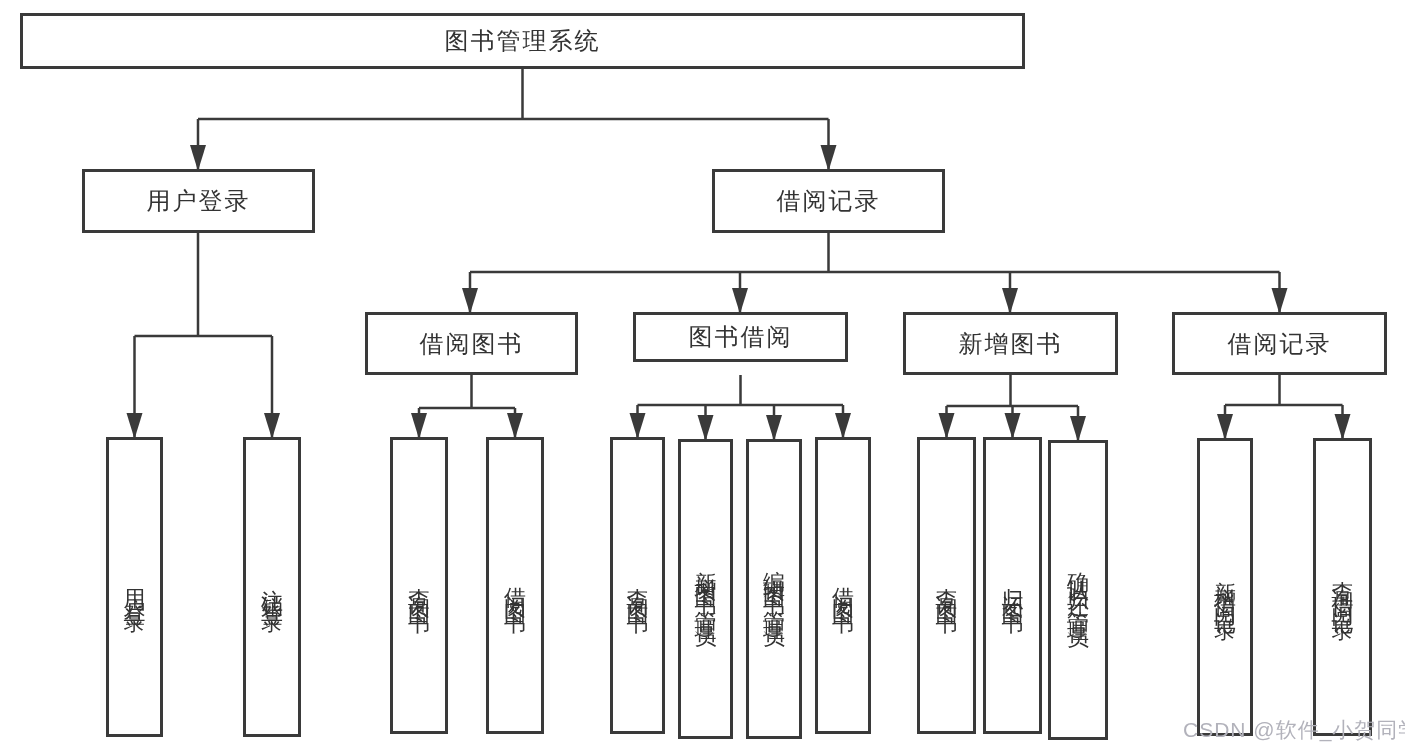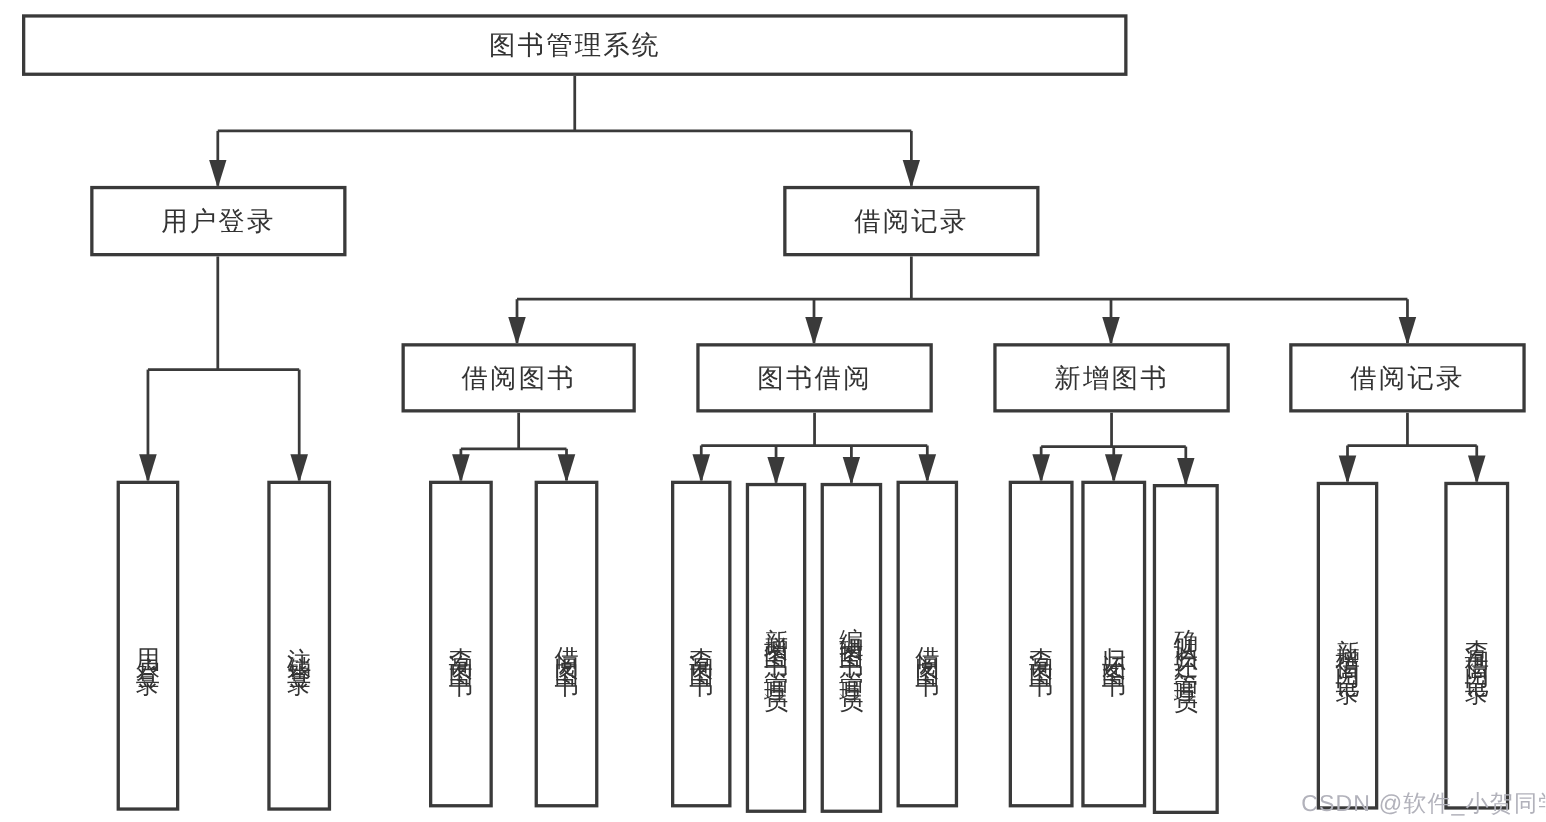--- a/index.html
+++ b/index.html
@@ -112,21 +112,21 @@
   <div class="box hbox" style="left:82px; top:169px; width:233px; height:64px;">
     <span>用户登录</span>
   </div>
   <div class="box hbox" style="left:712px; top:169px; width:233px; height:64px;">
     <span>借阅记录</span>
   </div>
 
   <div class="box hbox" style="left:365px; top:312px; width:213px; height:63px;">
     <span>借阅图书</span>
   </div>
-  <div class="box hbox" style="left:633px; top:312px; width:215px; height:63px;">
+  <div class="box hbox" style="left:633px; top:312px; width:215px; height:50px;">
     <span>图书借阅</span>
   </div>
   <div class="box hbox" style="left:903px; top:312px; width:215px; height:63px;">
     <span>新增图书</span>
   </div>
   <div class="box hbox" style="left:1172px; top:312px; width:215px; height:63px;">
     <span>借阅记录</span>
   </div>
 
   <div class="box vbox" style="left:106px; top:437px; width:57px; height:300px;">

